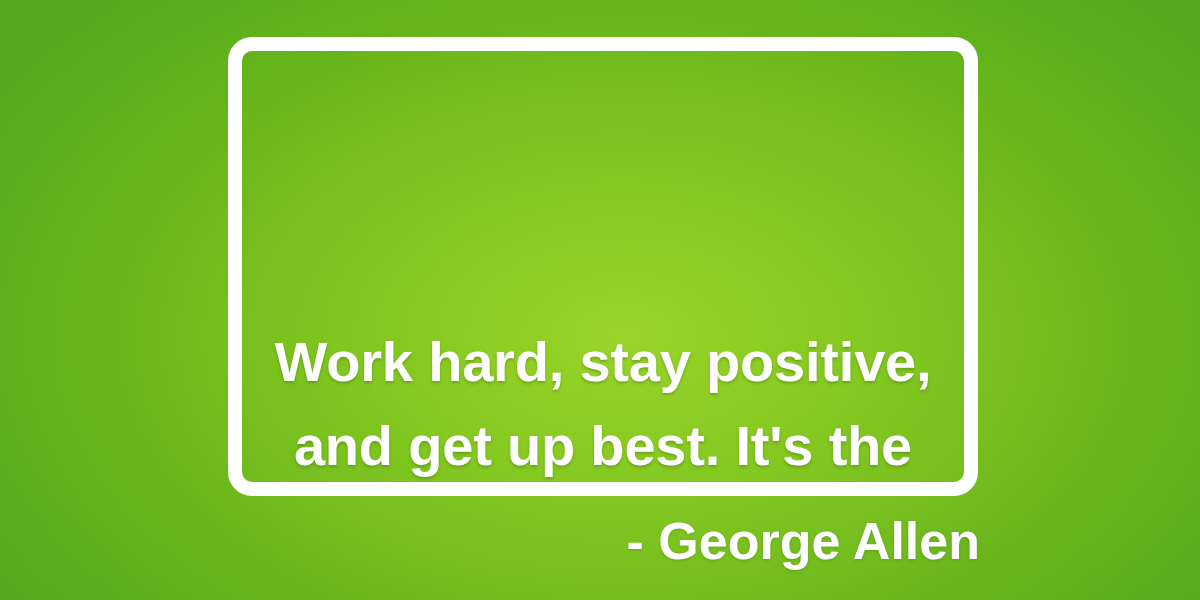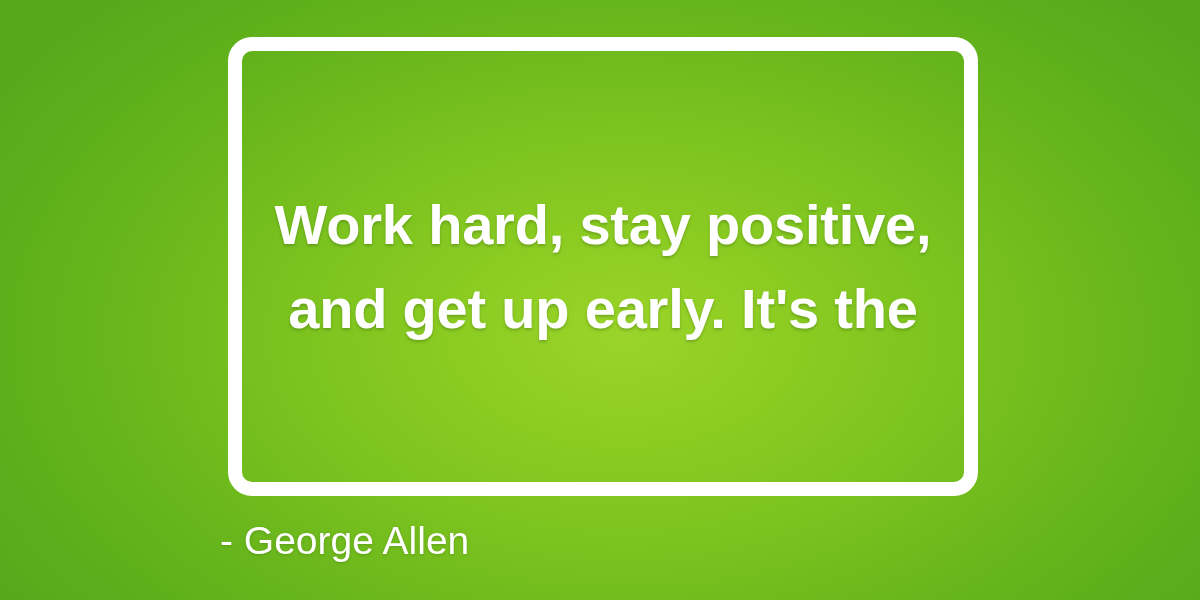--- a/index.html
+++ b/index.html
@@ -42,27 +42,27 @@
     box-sizing: border-box;
     border: 14px solid #ffffff;
     border-radius: 24px;
     background: transparent;
   }
 
   
   #quote-text {
     position: absolute;
     left: 248px;
-    top: 57px;
+    top: 69px;
     width: 710px;
     height: 419px;
     display: flex;
     flex-direction: column;
     align-items: center;
-    justify-content: center;
+    justify-content: flex-end;
     text-align: center;
     padding: 0 8px;
     box-sizing: border-box;
   }
 
   .quote-line {
     display: block;
     color: #ffffff;
     font-family: "Liberation Sans", sans-serif;
     font-weight: bold;
@@ -72,36 +72,37 @@
     white-space: nowrap;
     text-shadow: 0 2px 3px rgba(40, 80, 10, 0.30);
   }
 
   
   #quote-attribution {
     position: absolute;
     right: 220px;
     top: 512px;
     width: 760px;
+    text-align: right;
     color: #ffffff;
     font-family: "Liberation Sans", sans-serif;
-    font-weight: normal;
-    font-size: 39px;
+    font-weight: bold;
+    font-size: 52px;
     line-height: 58px;
     white-space: nowrap;
     text-shadow: 0 1px 3px rgba(40, 80, 10, 0.25);
   }
 </style>
 </head>
 <body>
 
 <div id="quote-card">
 
   <div id="quote-frame"></div>
 
   <div id="quote-text">
     <span class="quote-line">Work hard, stay positive,</span>
-    <span class="quote-line">and get up early. It's the</span>
+    <span class="quote-line">and get up best. It's the</span>
   </div>
 
   <div id="quote-attribution">- George Allen</div>
 
 </div>
 
 </body></html>

